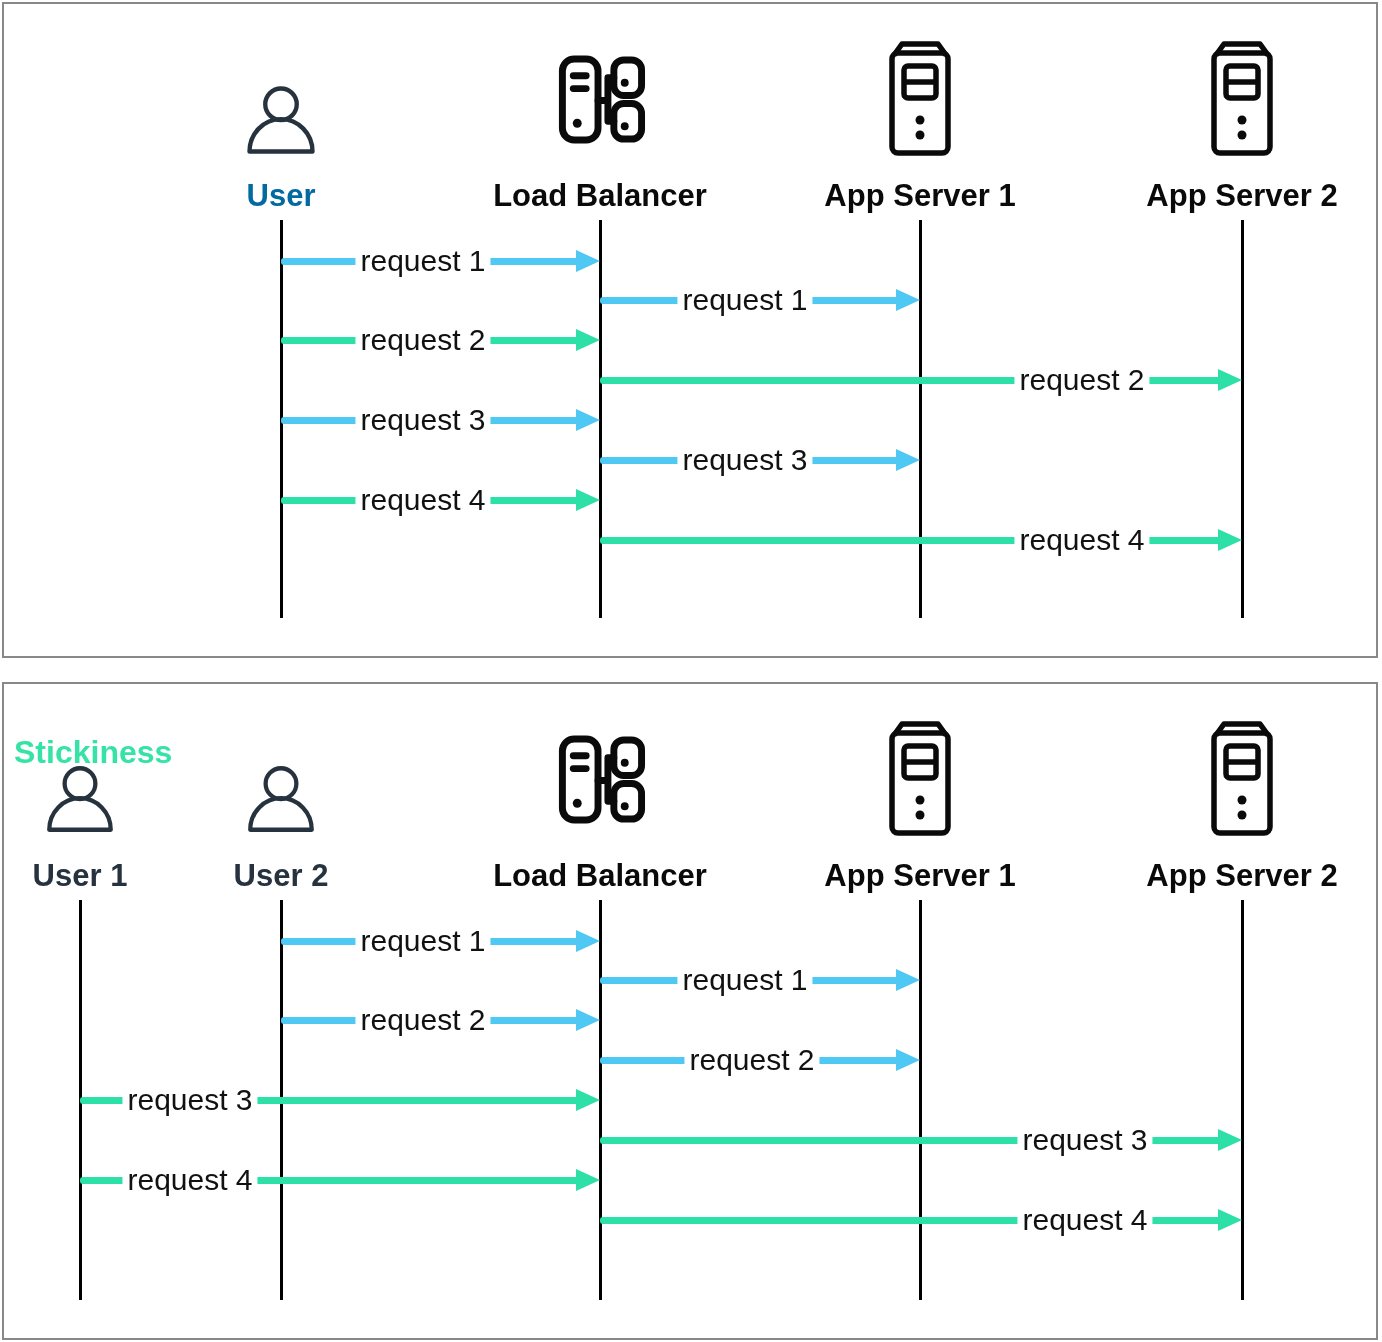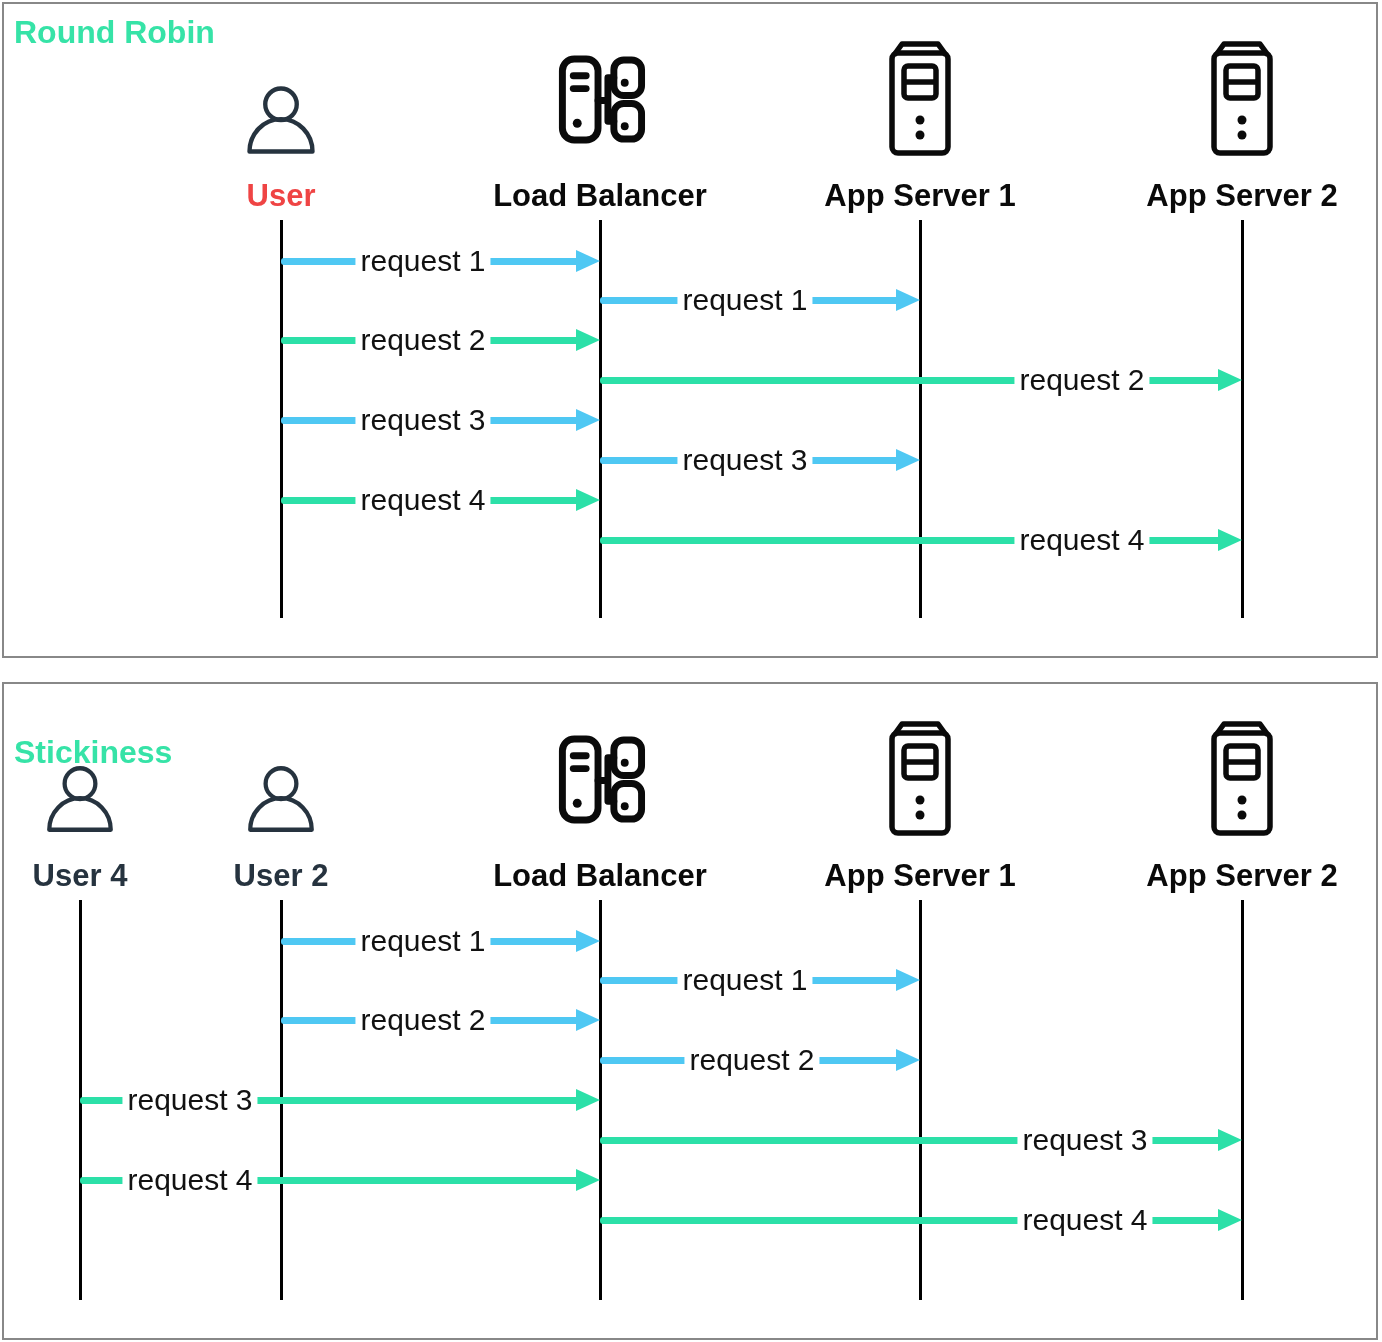--- a/index.html
+++ b/index.html
@@ -15,26 +15,25 @@
   .arrowhead{position:absolute;width:0;height:0;border-top:11px solid transparent;
              border-bottom:11px solid transparent;border-left:24px solid #000;z-index:3;}
   .arrow-label{position:absolute;transform:translateX(-50%);font-size:30px;height:36px;
                line-height:36px;background:#fff;padding:0 5px;white-space:nowrap;z-index:4;}
 </style>
 </head>
 <body>
 
 <div id="stage">
     <div class="panel" style="left: 2px; top: 2px; width: 1376px; height: 656px; border-color: rgb(136, 136, 136);"></div>
-    <div class="panel-title" style="left: 14px; top: 14px; color: rgb(54, 227, 167);">Round Robin</div>
     <div class="actor-icon" style="left: 239px; top: 78px; width: 84px; height: 84px;"><svg viewBox="0 0 96 96" fill="none" stroke="currentColor" stroke-width="5" width="84" height="84" style="color: rgb(38, 51, 63);">
     <circle cx="48" cy="30" r="18"></circle>
     <path d="M12 84 a36 37 0 0 1 72 0 z" stroke-linejoin="round"></path>
   </svg></div>
-    <div class="actor-label" style="left: 281px; top: 178px; color: #ef4444;">User</div>
+    <div class="actor-label" style="left: 281px; top: 178px; color: #0369a1;">User</div>
     <div class="lifeline" style="left: 279.5px; top: 220px; width: 3px; height: 398px; background: rgb(0, 0, 0);"></div>
     <div class="actor-icon" style="left: 550px; top: 52px; width: 100px; height: 95px;"><svg viewBox="0 0 96 96" fill="none" stroke="currentColor" stroke-width="7" width="100" height="95" style="color: rgb(10, 10, 10);">
     <rect x="10" y="7" width="36" height="82" rx="12"></rect>
     <path d="M21 24 h13" stroke-linecap="round"></path>
     <path d="M21 37 h13" stroke-linecap="round"></path>
     <circle cx="25" cy="72" r="4.5" fill="currentColor" stroke="none"></circle>
     <path d="M46 49 H56 M56 26 V70 M56 26 h6 M56 70 h6" stroke-linecap="round" stroke-linejoin="round"></path>
     <rect x="62" y="8" width="28" height="36" rx="10"></rect>
     <rect x="62" y="52" width="28" height="36" rx="10"></rect>
     <circle cx="73" cy="31" r="4" fill="currentColor" stroke="none"></circle>
@@ -85,21 +84,21 @@
     <div class="arrow-label" style="left: 423px; top: 482px; color: rgb(17, 17, 17);">request 4</div>
     <div class="arrow-line" style="left: 600px; top: 536.5px; width: 622px; height: 7px; background: rgb(44, 224, 168);"></div>
     <div class="arrowhead" style="left: 1218px; top: 529px; border-left-color: rgb(44, 224, 168);"></div>
     <div class="arrow-label" style="left: 1082px; top: 522px; color: rgb(17, 17, 17);">request 4</div>
     <div class="panel" style="left: 2px; top: 682px; width: 1376px; height: 658px; border-color: rgb(136, 136, 136);"></div>
     <div class="panel-title" style="left: 14px; top: 734px; color: rgb(54, 227, 167);">Stickiness</div>
     <div class="actor-icon" style="left: 39px; top: 758px; width: 82px; height: 82px;"><svg viewBox="0 0 96 96" fill="none" stroke="currentColor" stroke-width="5" width="82" height="82" style="color: rgb(38, 51, 63);">
     <circle cx="48" cy="30" r="18"></circle>
     <path d="M12 84 a36 37 0 0 1 72 0 z" stroke-linejoin="round"></path>
   </svg></div>
-    <div class="actor-label" style="left: 80px; top: 858px; color: rgb(38, 51, 63);">User 4</div>
+    <div class="actor-label" style="left: 80px; top: 858px; color: rgb(38, 51, 63);">User 1</div>
     <div class="lifeline" style="left: 78.5px; top: 900px; width: 3px; height: 400px; background: rgb(0, 0, 0);"></div>
     <div class="actor-icon" style="left: 240px; top: 758px; width: 82px; height: 82px;"><svg viewBox="0 0 96 96" fill="none" stroke="currentColor" stroke-width="5" width="82" height="82" style="color: rgb(38, 51, 63);">
     <circle cx="48" cy="30" r="18"></circle>
     <path d="M12 84 a36 37 0 0 1 72 0 z" stroke-linejoin="round"></path>
   </svg></div>
     <div class="actor-label" style="left: 281px; top: 858px; color: rgb(38, 51, 63); text-align: center;">User 2</div>
     <div class="lifeline" style="left: 279.5px; top: 900px; width: 3px; height: 400px; background: rgb(0, 0, 0);"></div>
     <div class="actor-icon" style="left: 550px; top: 732px; width: 100px; height: 95px;"><svg viewBox="0 0 96 96" fill="none" stroke="currentColor" stroke-width="7" width="100" height="95" style="color: rgb(10, 10, 10);">
     <rect x="10" y="7" width="36" height="82" rx="12"></rect>
     <path d="M21 24 h13" stroke-linecap="round"></path>

